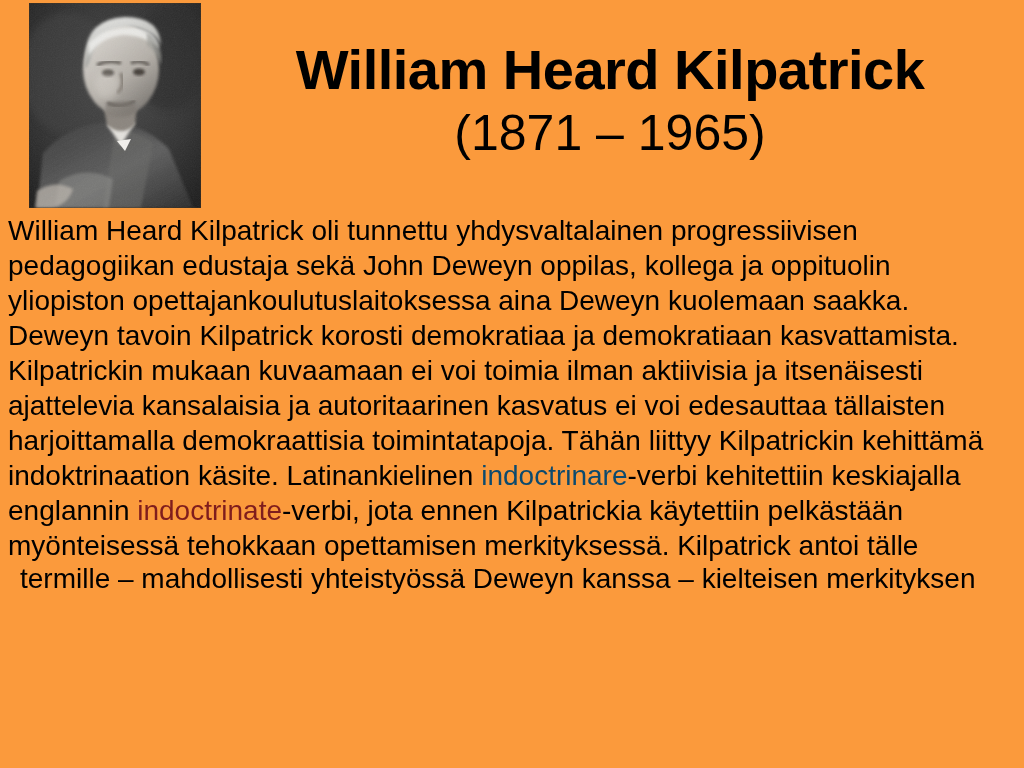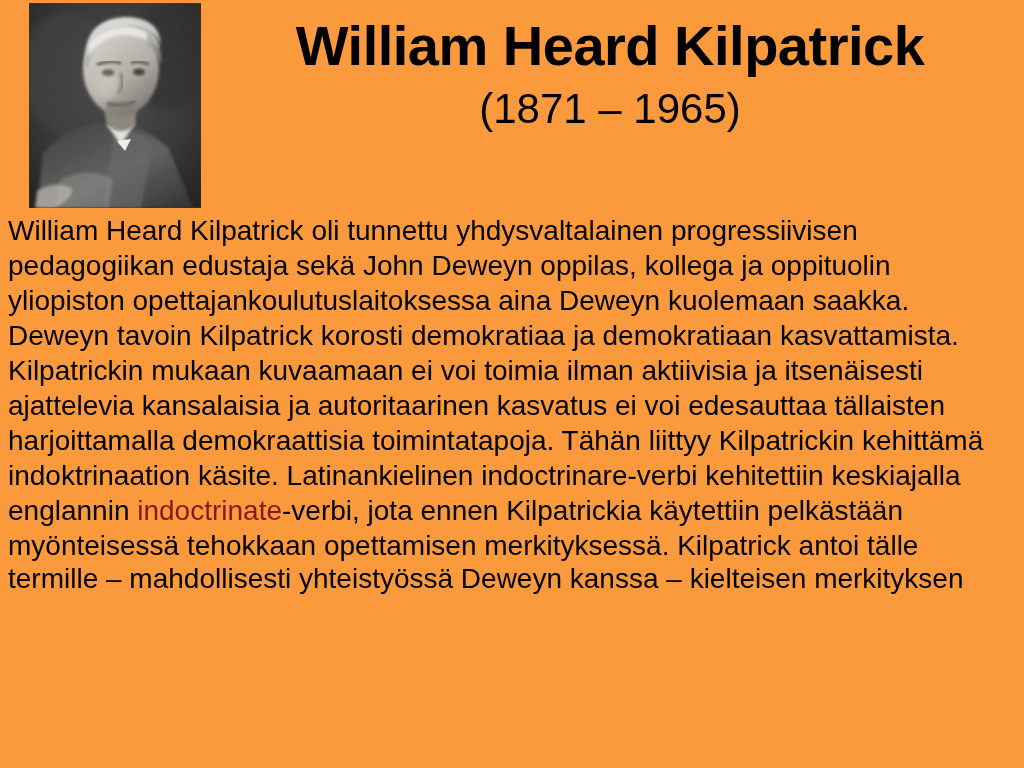--- a/index.html
+++ b/index.html
@@ -45,42 +45,44 @@
     top: 14px;
     width: 800px;
     text-align: center;
   }
   #title-main {
     font-size: 56px;
     font-weight: bold;
     line-height: 64px;
     letter-spacing: -0.5px;
     white-space: nowrap;
+    margin-top: 24px;
   }
   #title-years {
-    font-size: 42px;
+    font-size: 50px;
     font-weight: normal;
     line-height: 62px;
     white-space: nowrap;
   }
 
   
   #body-text {
     position: absolute;
     left: 8px;
     top: 213px;
     width: 1008px;
     font-size: 28px;
     line-height: 35px;
   }
   #body-text .line {
     white-space: nowrap;
   }
   #body-text .line.tight {
     line-height: 31px;
+    margin-left: 12px;
   }
   .hl {
     color: #cc1100;
   }
 </style>
 </head>
 <body style="background: rgb(251, 154, 60);">
 
 <div id="slide" style="background: rgb(251, 154, 60); color: rgb(0, 0, 0);">
 
@@ -165,19 +167,19 @@
   </div>
 
   <div id="body-text">
       <div class="line"><span>William Heard Kilpatrick oli tunnettu yhdysvaltalainen progressiivisen</span></div>
       <div class="line"><span>pedagogiikan edustaja sekä John Deweyn oppilas, kollega ja oppituolin</span></div>
       <div class="line"><span>yliopiston opettajankoulutuslaitoksessa aina Deweyn kuolemaan saakka.</span></div>
       <div class="line"><span>Deweyn tavoin Kilpatrick korosti demokratiaa ja demokratiaan kasvattamista.</span></div>
       <div class="line"><span>Kilpatrickin mukaan kuvaamaan ei voi toimia ilman aktiivisia ja itsenäisesti</span></div>
       <div class="line"><span>ajattelevia kansalaisia ja autoritaarinen kasvatus ei voi edesauttaa tällaisten</span></div>
       <div class="line"><span>harjoittamalla demokraattisia toimintatapoja. Tähän liittyy Kilpatrickin kehittämä</span></div>
-      <div class="line"><span>indoktrinaation käsite. Latinankielinen </span><span class="hl" style="color: #000000;">indoctrinare</span><span>-verbi kehitettiin keskiajalla</span></div>
+      <div class="line"><span>indoktrinaation käsite. Latinankielinen </span><span class="hl" style="color: #0c4a6e;">indoctrinare</span><span>-verbi kehitettiin keskiajalla</span></div>
       <div class="line"><span>englannin </span><span class="hl" style="color: #7f1d1d;">indoctrinate</span><span>-verbi, jota ennen Kilpatrickia käytettiin pelkästään</span></div>
       <div class="line"><span>myönteisessä tehokkaan opettamisen merkityksessä. Kilpatrick antoi tälle</span></div>
       <div class="line tight"><span>termille – mahdollisesti yhteistyössä Deweyn kanssa – kielteisen merkityksen</span></div>
     </div>
 
 </div>
 
 </body></html>

